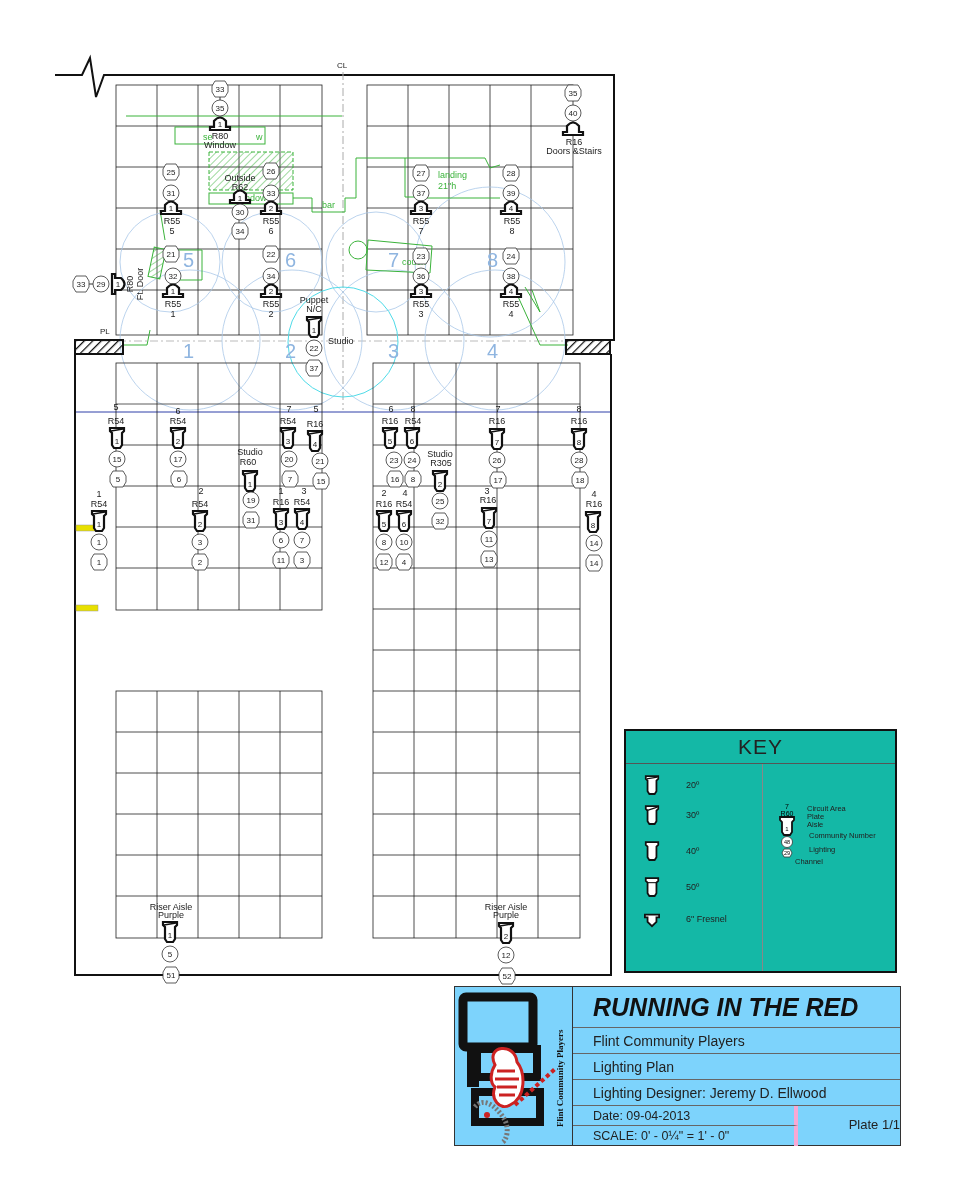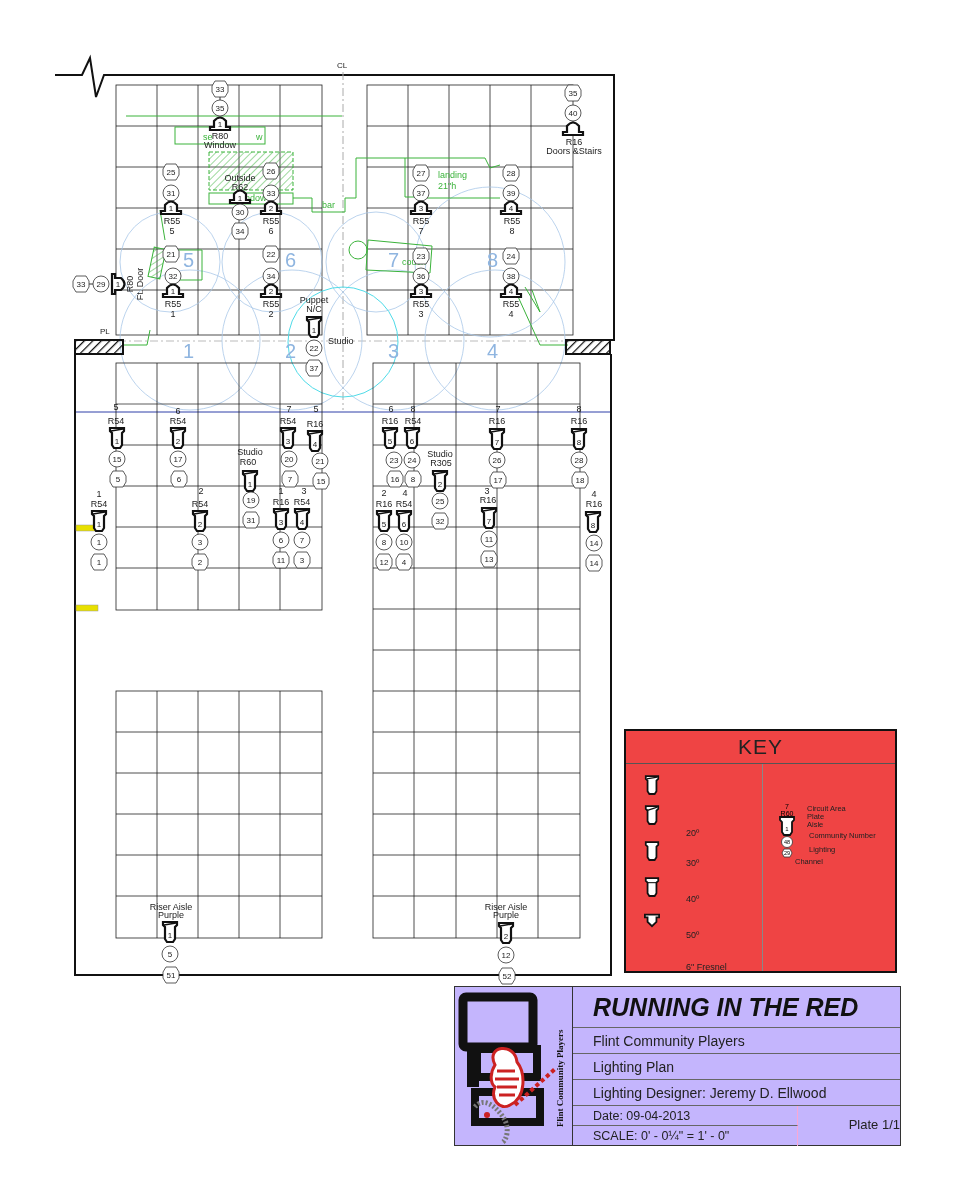--- a/index.html
+++ b/index.html
@@ -1,33 +1,33 @@
 <!DOCTYPE html>
 <html><head>
 <meta charset="utf-8">
 <style>
   html, body { margin:0; padding:0; background:#ffffff; }
   body { width:954px; height:1200px; position:relative; overflow:hidden; font-family:"Liberation Sans", sans-serif; color:#222; }
   #plan { position:absolute; left:0; top:0; }
   .t { font-family:"Liberation Sans", sans-serif; fill:#222; }
-  .key-box { position:absolute; left:624px; top:729px; width:273px; height:244px; border:2px solid #111; box-sizing:border-box; background:#ef4444; }
+  .key-box { position:absolute; left:624px; top:729px; width:273px; height:244px; border:2px solid #111; box-sizing:border-box; background:#14b8a6; }
   .key-title { height:32px; border-bottom:1px solid #555; text-align:center; font-size:21px; line-height:32px; letter-spacing:1px; }
   .key-left { position:absolute; left:0; top:33px; width:136px; bottom:0; border-right:1px solid #888; }
   .key-right { position:absolute; left:137px; top:33px; right:0; bottom:0; }
   .key-row { position:absolute; left:0; width:136px; height:26px; }
   .key-row .sym { position:absolute; left:18px; top:0; width:16px; height:24px; }
-  .key-row .lbl { position:absolute; left:60px; top:6px; font-size:9px;margin-top:48px; }
+  .key-row .lbl { position:absolute; left:60px; top:6px; font-size:9px; }
   .kr-lbl { position:absolute; left:44px; font-size:7.5px; }
-  .title-block { position:absolute; left:454px; top:986px; width:447px; height:160px; border:1px solid #333; box-sizing:border-box; background:#c4b5fd; }
+  .title-block { position:absolute; left:454px; top:986px; width:447px; height:160px; border:1px solid #333; box-sizing:border-box; background:#7dd3fc; }
   .logo { position:absolute; left:0; top:0; width:117px; height:158px; border-right:1px solid #333; overflow:hidden; }
   .tb-main { position:absolute; left:118px; top:0; right:0; bottom:0; }
   .tb-row { position:absolute; left:0; right:0; border-bottom:1px solid #666; box-sizing:border-box; padding-left:20px; }
   .tb-title { top:0; height:41px; font-size:25px; font-weight:bold; font-style:italic; line-height:41px; color:#111; }
   .tb-sub { font-size:14px; line-height:26px; height:26px; }
-  .tb-date { position:absolute; left:0; width:225px; font-size:12.5px; line-height:20px; height:20px; padding-left:20px; box-sizing:border-box; border-bottom:1px solid #666; border-right:1px solid #f9a8d4; }
+  .tb-date { position:absolute; left:0; width:225px; font-size:12.5px; line-height:20px; height:20px; padding-left:20px; box-sizing:border-box; border-bottom:1px solid #666; border-right:4px solid #f9a8d4; }
   .tb-plate { position:absolute; left:225px; right:0; top:118px; height:40px; font-size:13px; line-height:40px; text-align:right; }
 </style>
 </head>
 <body>
 
 <svg id="plan" width="954" height="1200" viewBox="0 0 954 1200" xmlns="http://www.w3.org/2000/svg">
   <defs>
     <pattern id="hatch" width="6" height="6" patternUnits="userSpaceOnUse" patternTransform="rotate(45)">
       <line x1="0" y1="0" x2="0" y2="6" stroke="#111" stroke-width="2.5"></line>
     </pattern>

